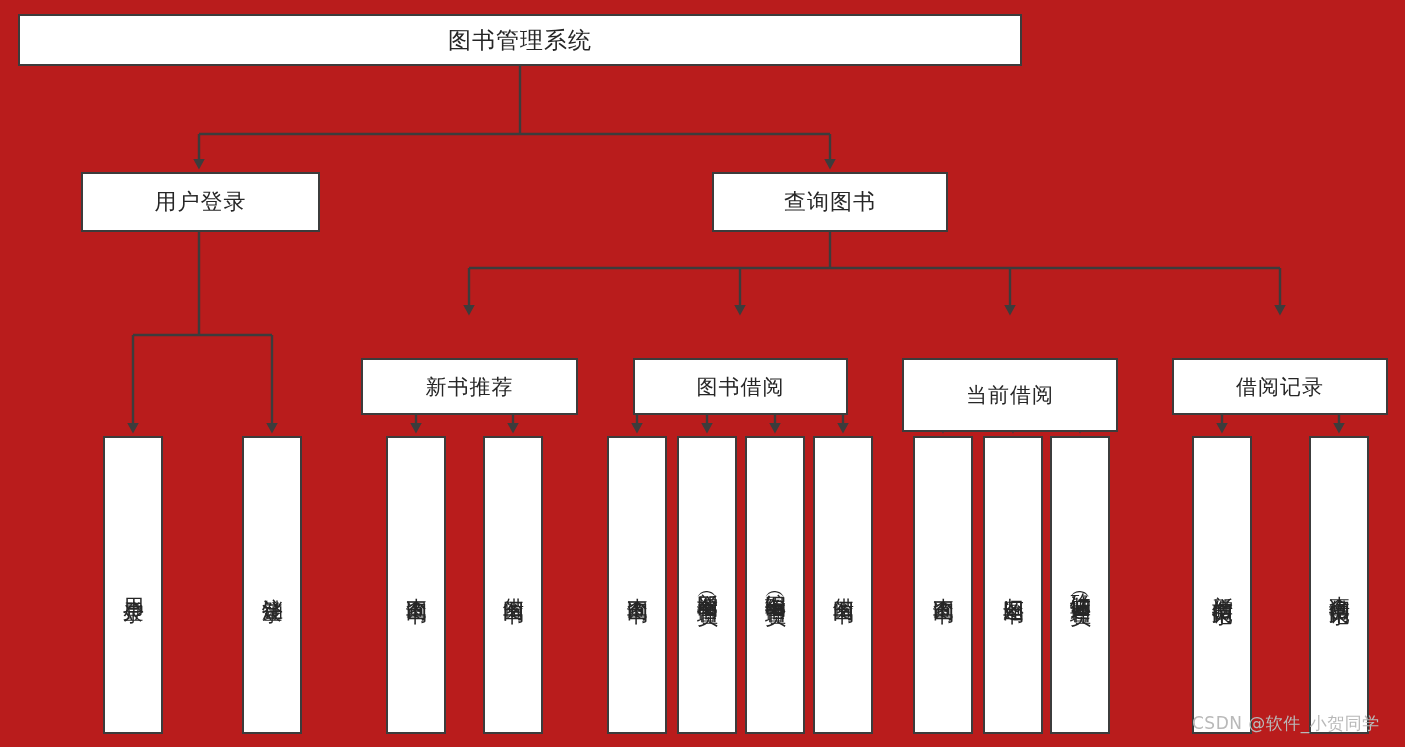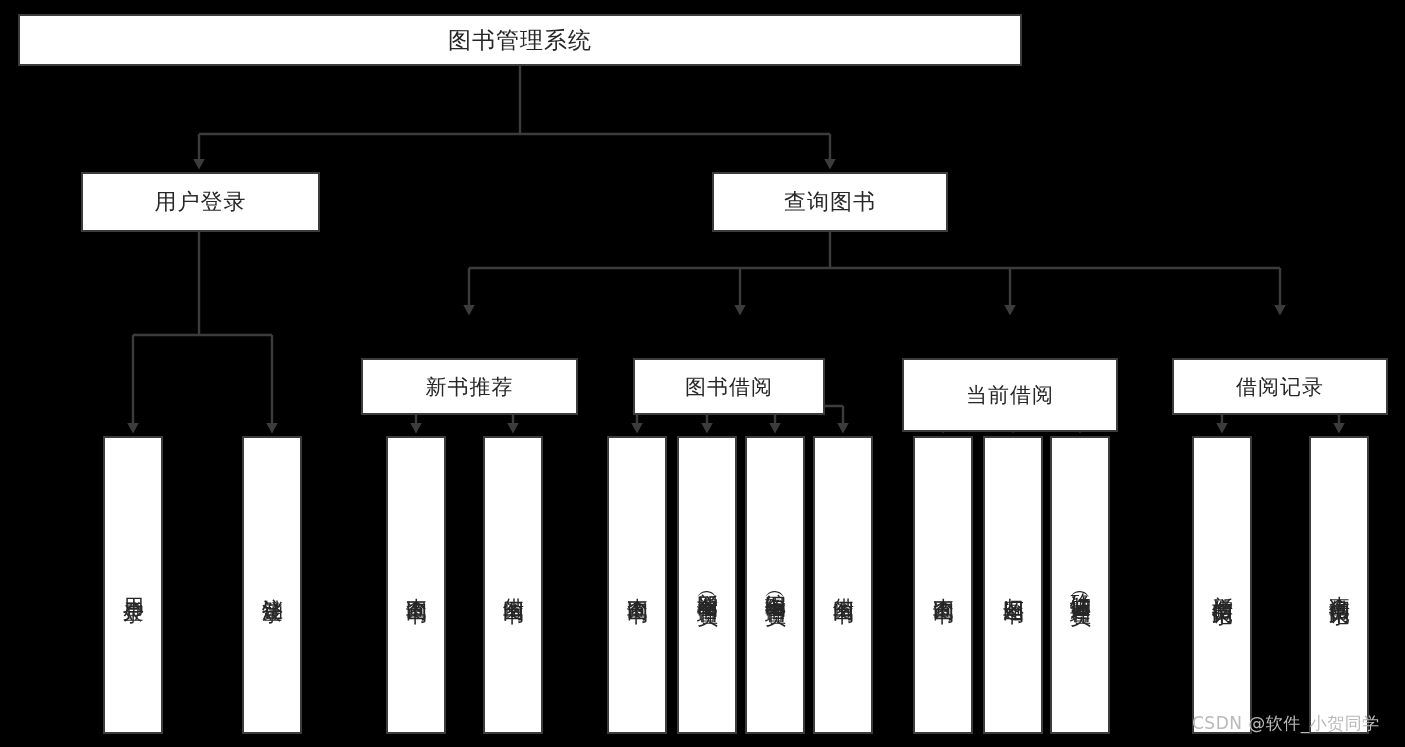--- a/index.html
+++ b/index.html
@@ -1,17 +1,17 @@
 <!DOCTYPE html>
 <html><head>
 <meta charset="utf-8">
 <style>
   html,body{margin:0;padding:0;background:#ffffff;}
   body{font-family:"DejaVu Sans","Liberation Sans",sans-serif;}
-  #stage{position:relative;width:1405px;height:747px;background:#000000;overflow:hidden;}
+  #stage{position:relative;width:1405px;height:747px;background:#b91c1c;overflow:hidden;}
   svg#wires{position:absolute;left:0;top:0;width:1405px;height:747px;pointer-events:none;}
 
   .node{position:absolute;box-sizing:border-box;border:2px solid #3c3c3c;background:#ffffff;
         display:flex;align-items:center;justify-content:center;color:#262626;}
   .node.h{font-size:22px;letter-spacing:1px;line-height:1.1;}
   .node.mid{font-size:21px;letter-spacing:1px;margin-top:40px;}
   .node.root{font-size:23px;letter-spacing:1px;}
   .node.v{font-size:21px;letter-spacing:2px;line-height:1.18;
           writing-mode:vertical-rl;text-orientation:upright;
           align-items:center;justify-content:center;padding:6px 0;white-space:nowrap;}
@@ -72,21 +72,21 @@
       <path d="M1339,406 L1339,424" marker-end="url(#arw)"></path>
     </g>
   </svg>
 
   <div class="node root" style="left:18px;top:14px;width:1004px;height:52px;">图书管理系统</div>
 
   <div class="node h" style="left:81px;top:172px;width:239px;height:60px;">用户登录</div>
   <div class="node h" style="left:712px;top:172px;width:236px;height:60px;">查询图书</div>
 
   <div class="node mid" style="left:361px;top:318px;width:217px;height:57px;">新书推荐</div>
-  <div class="node mid" style="left:633px;top:318px;width:192px;height:57px;">图书借阅</div>
+  <div class="node mid" style="left:633px;top:318px;width:215px;height:57px;">图书借阅</div>
   <div class="node mid" style="left:902px;top:318px;width:216px;height:74px;">当前借阅</div>
   <div class="node mid" style="left:1172px;top:318px;width:216px;height:57px;">借阅记录</div>
 
   <div class="node v" style="left:103px;top:436px;width:60px;height:298px;">用户登录</div>
   <div class="node v" style="left:242px;top:436px;width:60px;height:298px;">注销登录</div>
 
   <div class="node v" style="left:386px;top:436px;width:60px;height:298px;">查询图书</div>
   <div class="node v" style="left:483px;top:436px;width:60px;height:298px;">借阅图书</div>
 
   <div class="node v" style="left:607px;top:436px;width:60px;height:298px;">查询图书</div>

